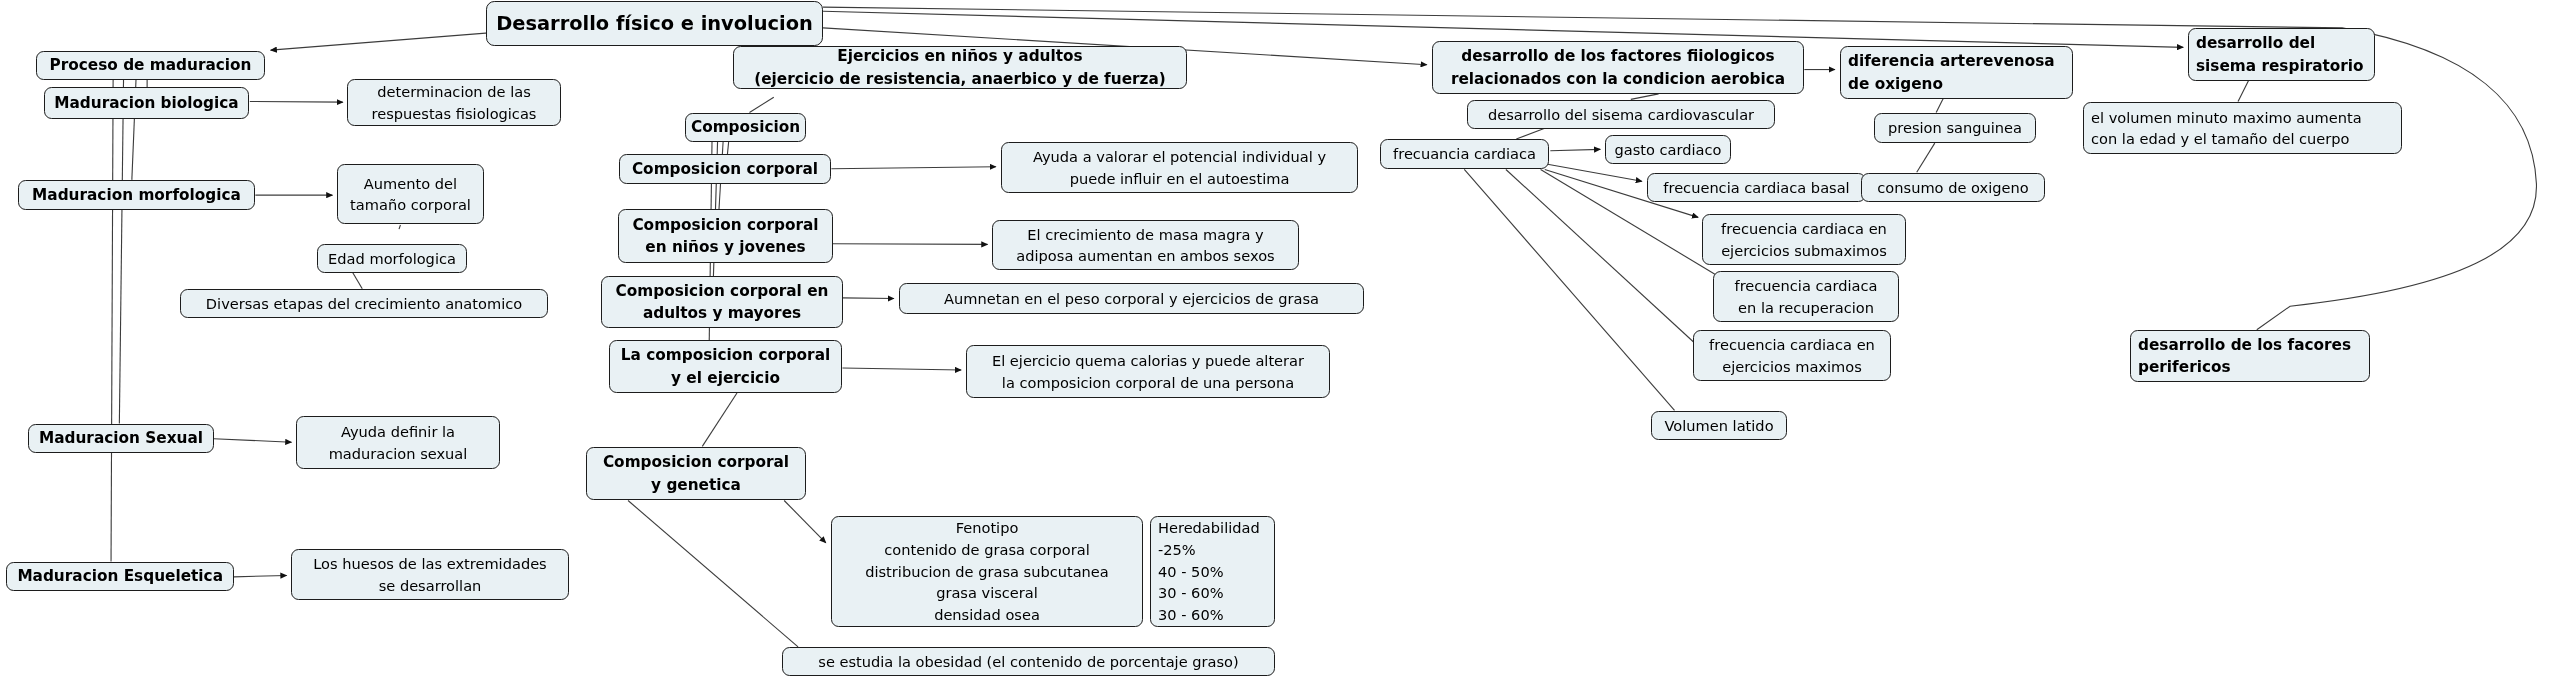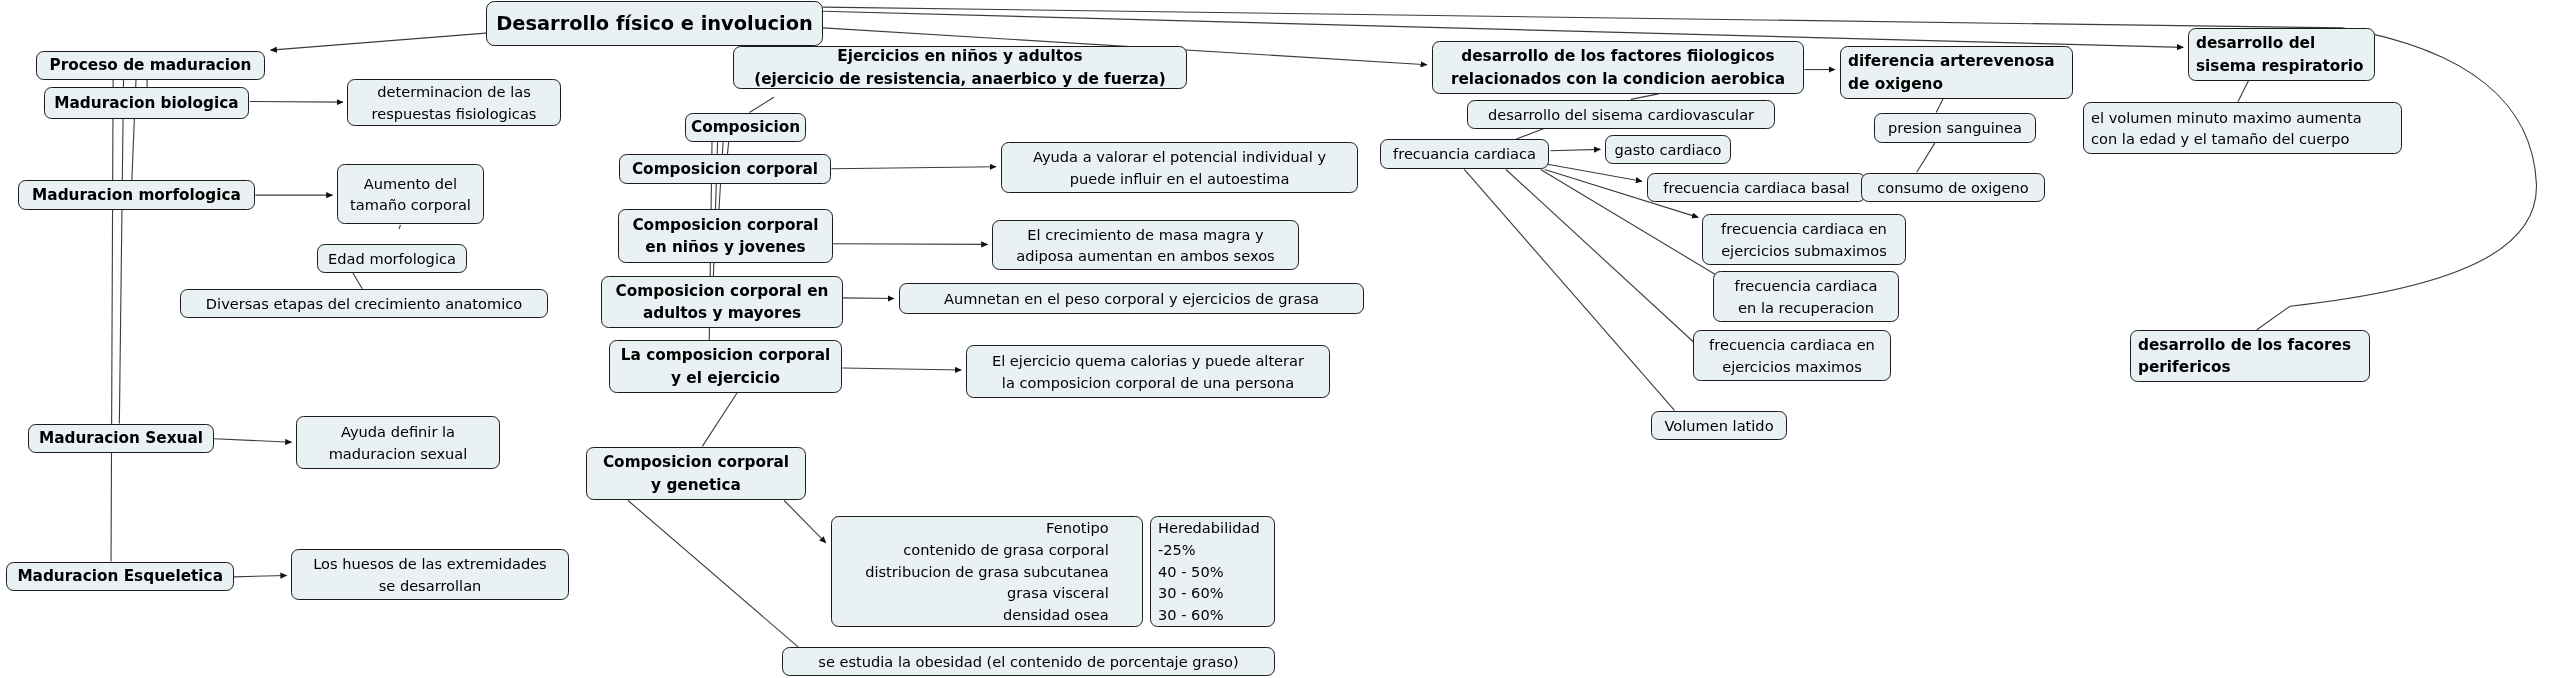--- a/index.html
+++ b/index.html
@@ -128,21 +128,21 @@
 adiposa aumentan en ambos sexos</div>
   <div class="node bold" style="left:601px; top:276px; width:242px; height:52px;">Composicion corporal en
 adultos y mayores</div>
   <div class="node" style="left:899px; top:283px; width:465px; height:30.5px;">Aumnetan en el peso corporal y ejercicios de grasa</div>
   <div class="node bold" style="left:609px; top:340px; width:233px; height:53px;">La composicion corporal
 y el ejercicio</div>
   <div class="node" style="left:966px; top:345px; width:364px; height:53px;">El ejercicio quema calorias y puede alterar
 la composicion corporal de una persona</div>
   <div class="node bold" style="left:586px; top:447px; width:220px; height:53px;">Composicion corporal
 y genetica</div>
-  <div class="node table-node" style="left:831px; top:516px; width:312px; height:111px;text-align:right;">Fenotipo
+  <div class="node table-node" style="left:831px; top:516px; width:312px; height:111px;">Fenotipo
 contenido de grasa corporal
 distribucion de grasa subcutanea
 grasa visceral
 densidad osea</div>
   <div class="node table-node left" style="left:1150px; top:516px; width:125px; height:111px;">Heredabilidad
 -25%
 40 - 50%
 30 - 60%
 30 - 60%</div>
   <div class="node" style="left:782px; top:647px; width:493px; height:29px;">se estudia la obesidad (el contenido de porcentaje graso)</div>

